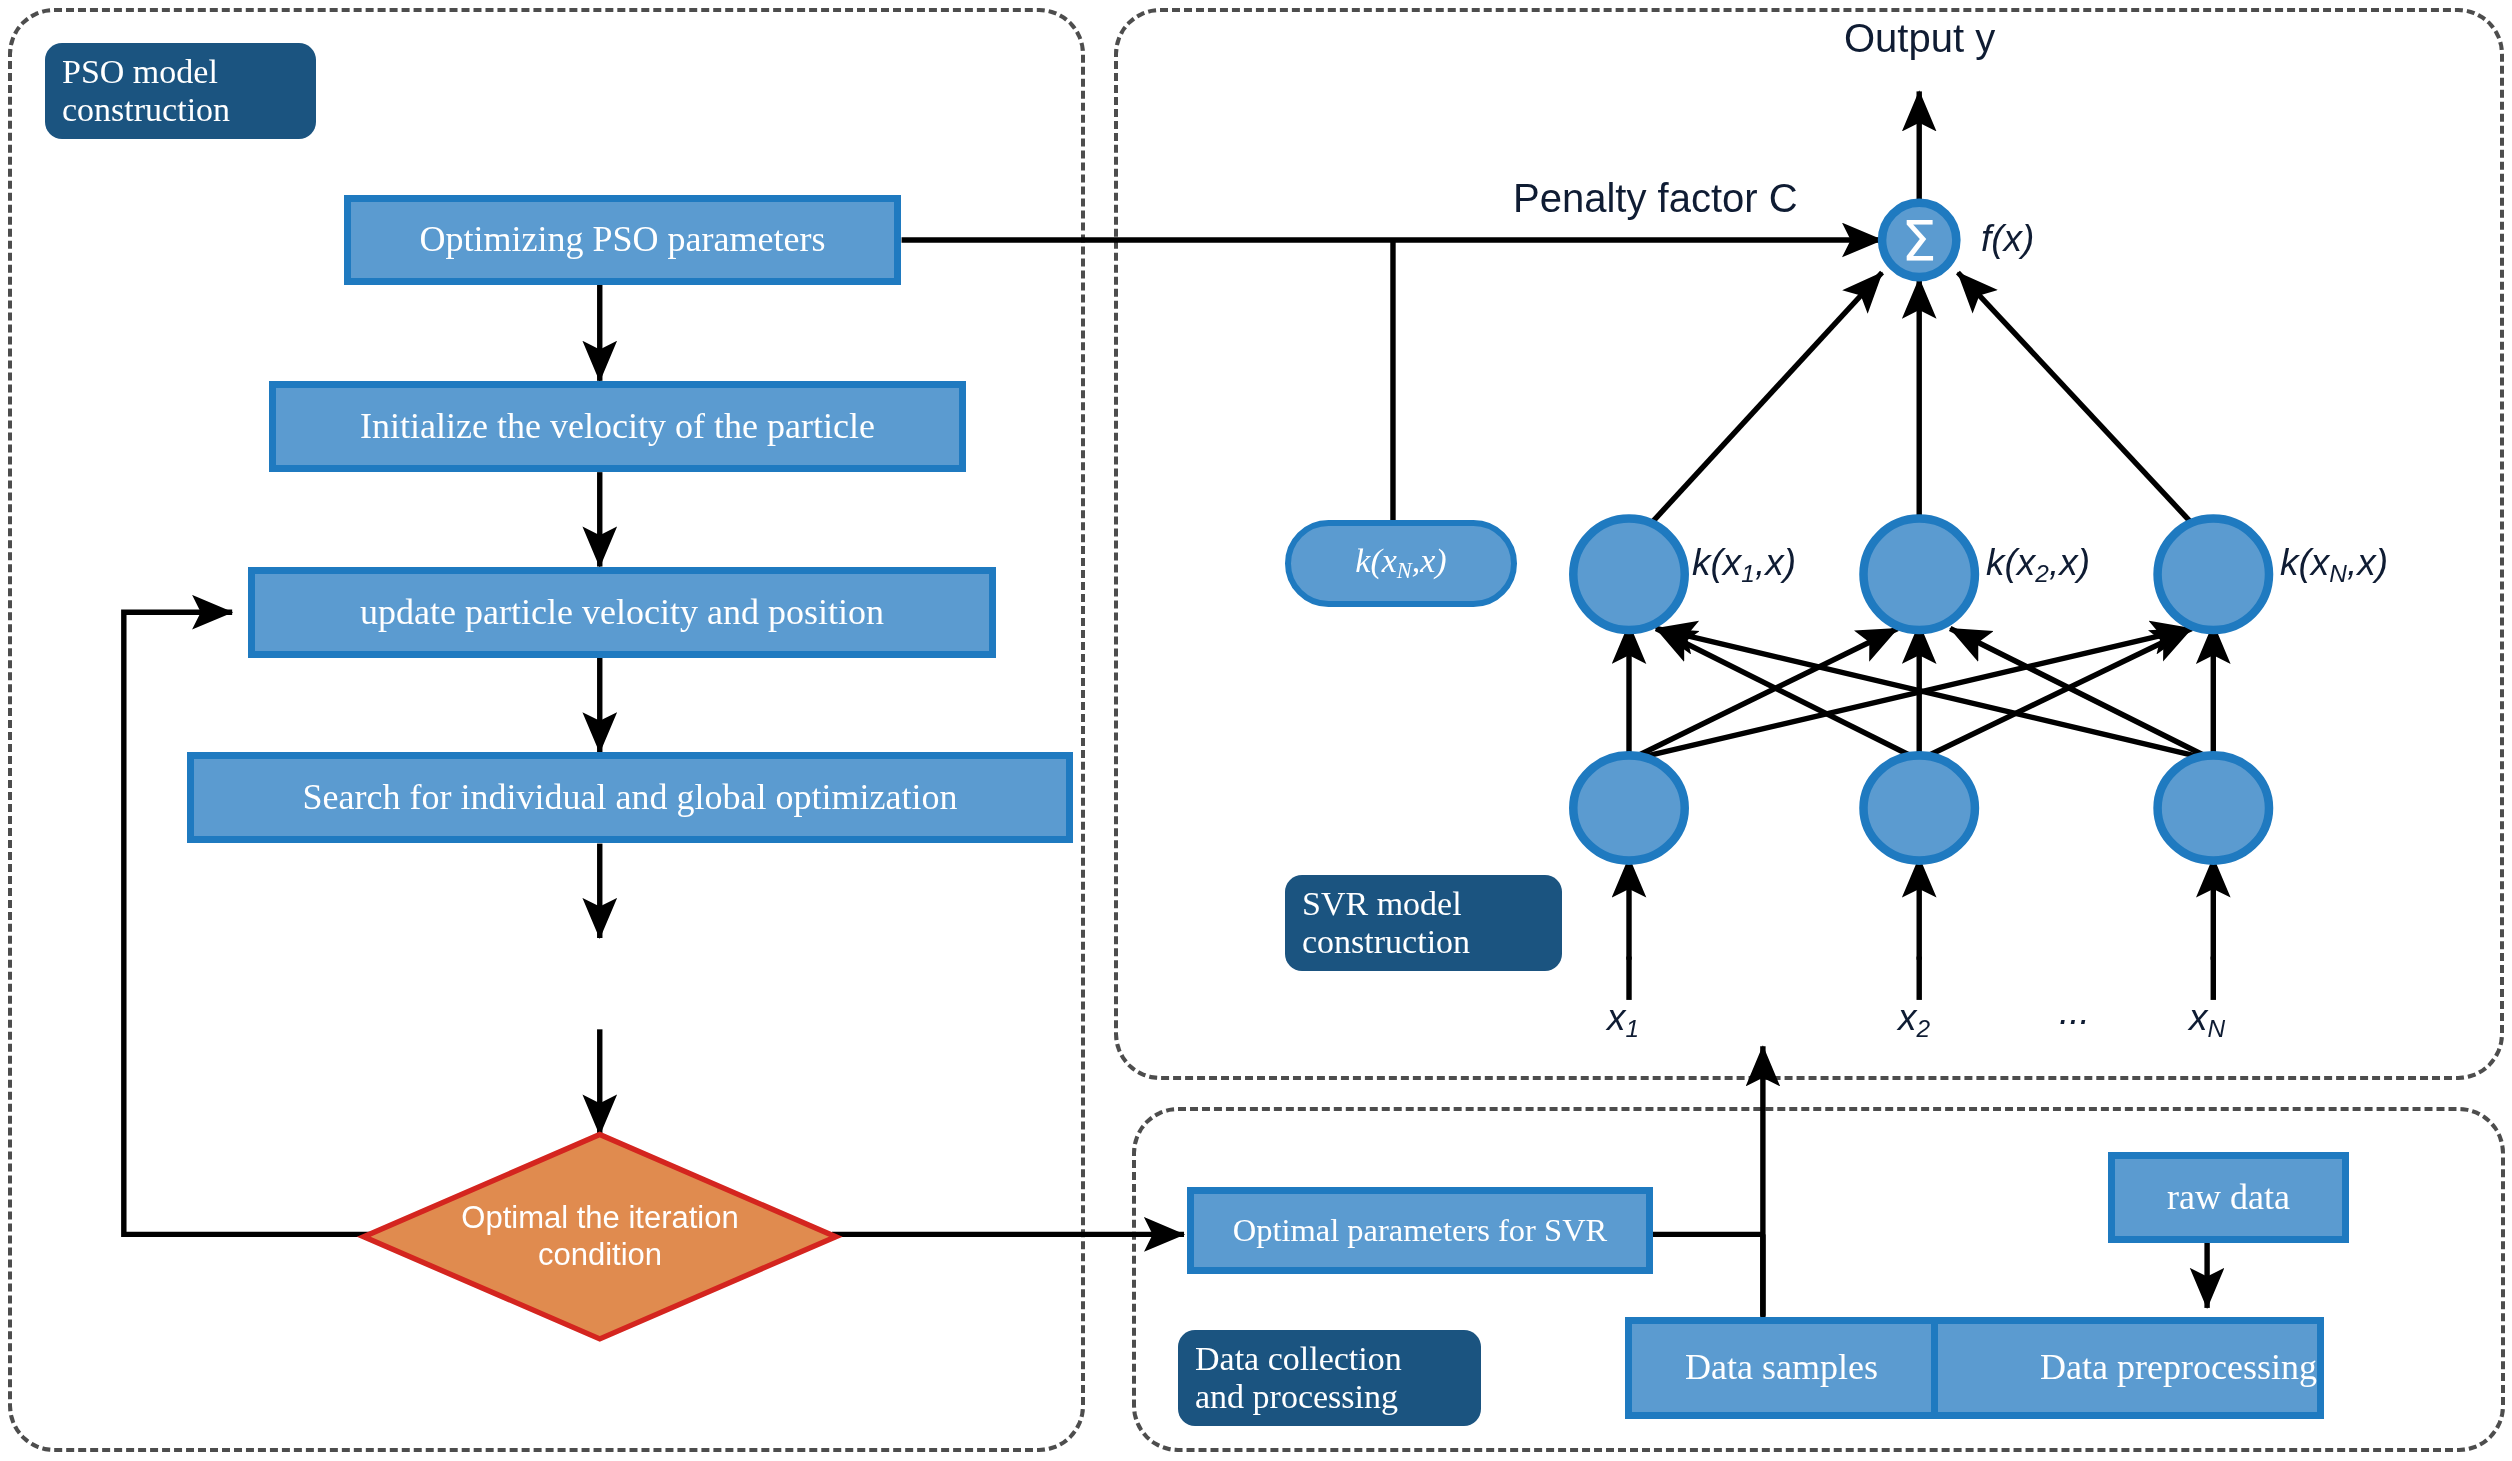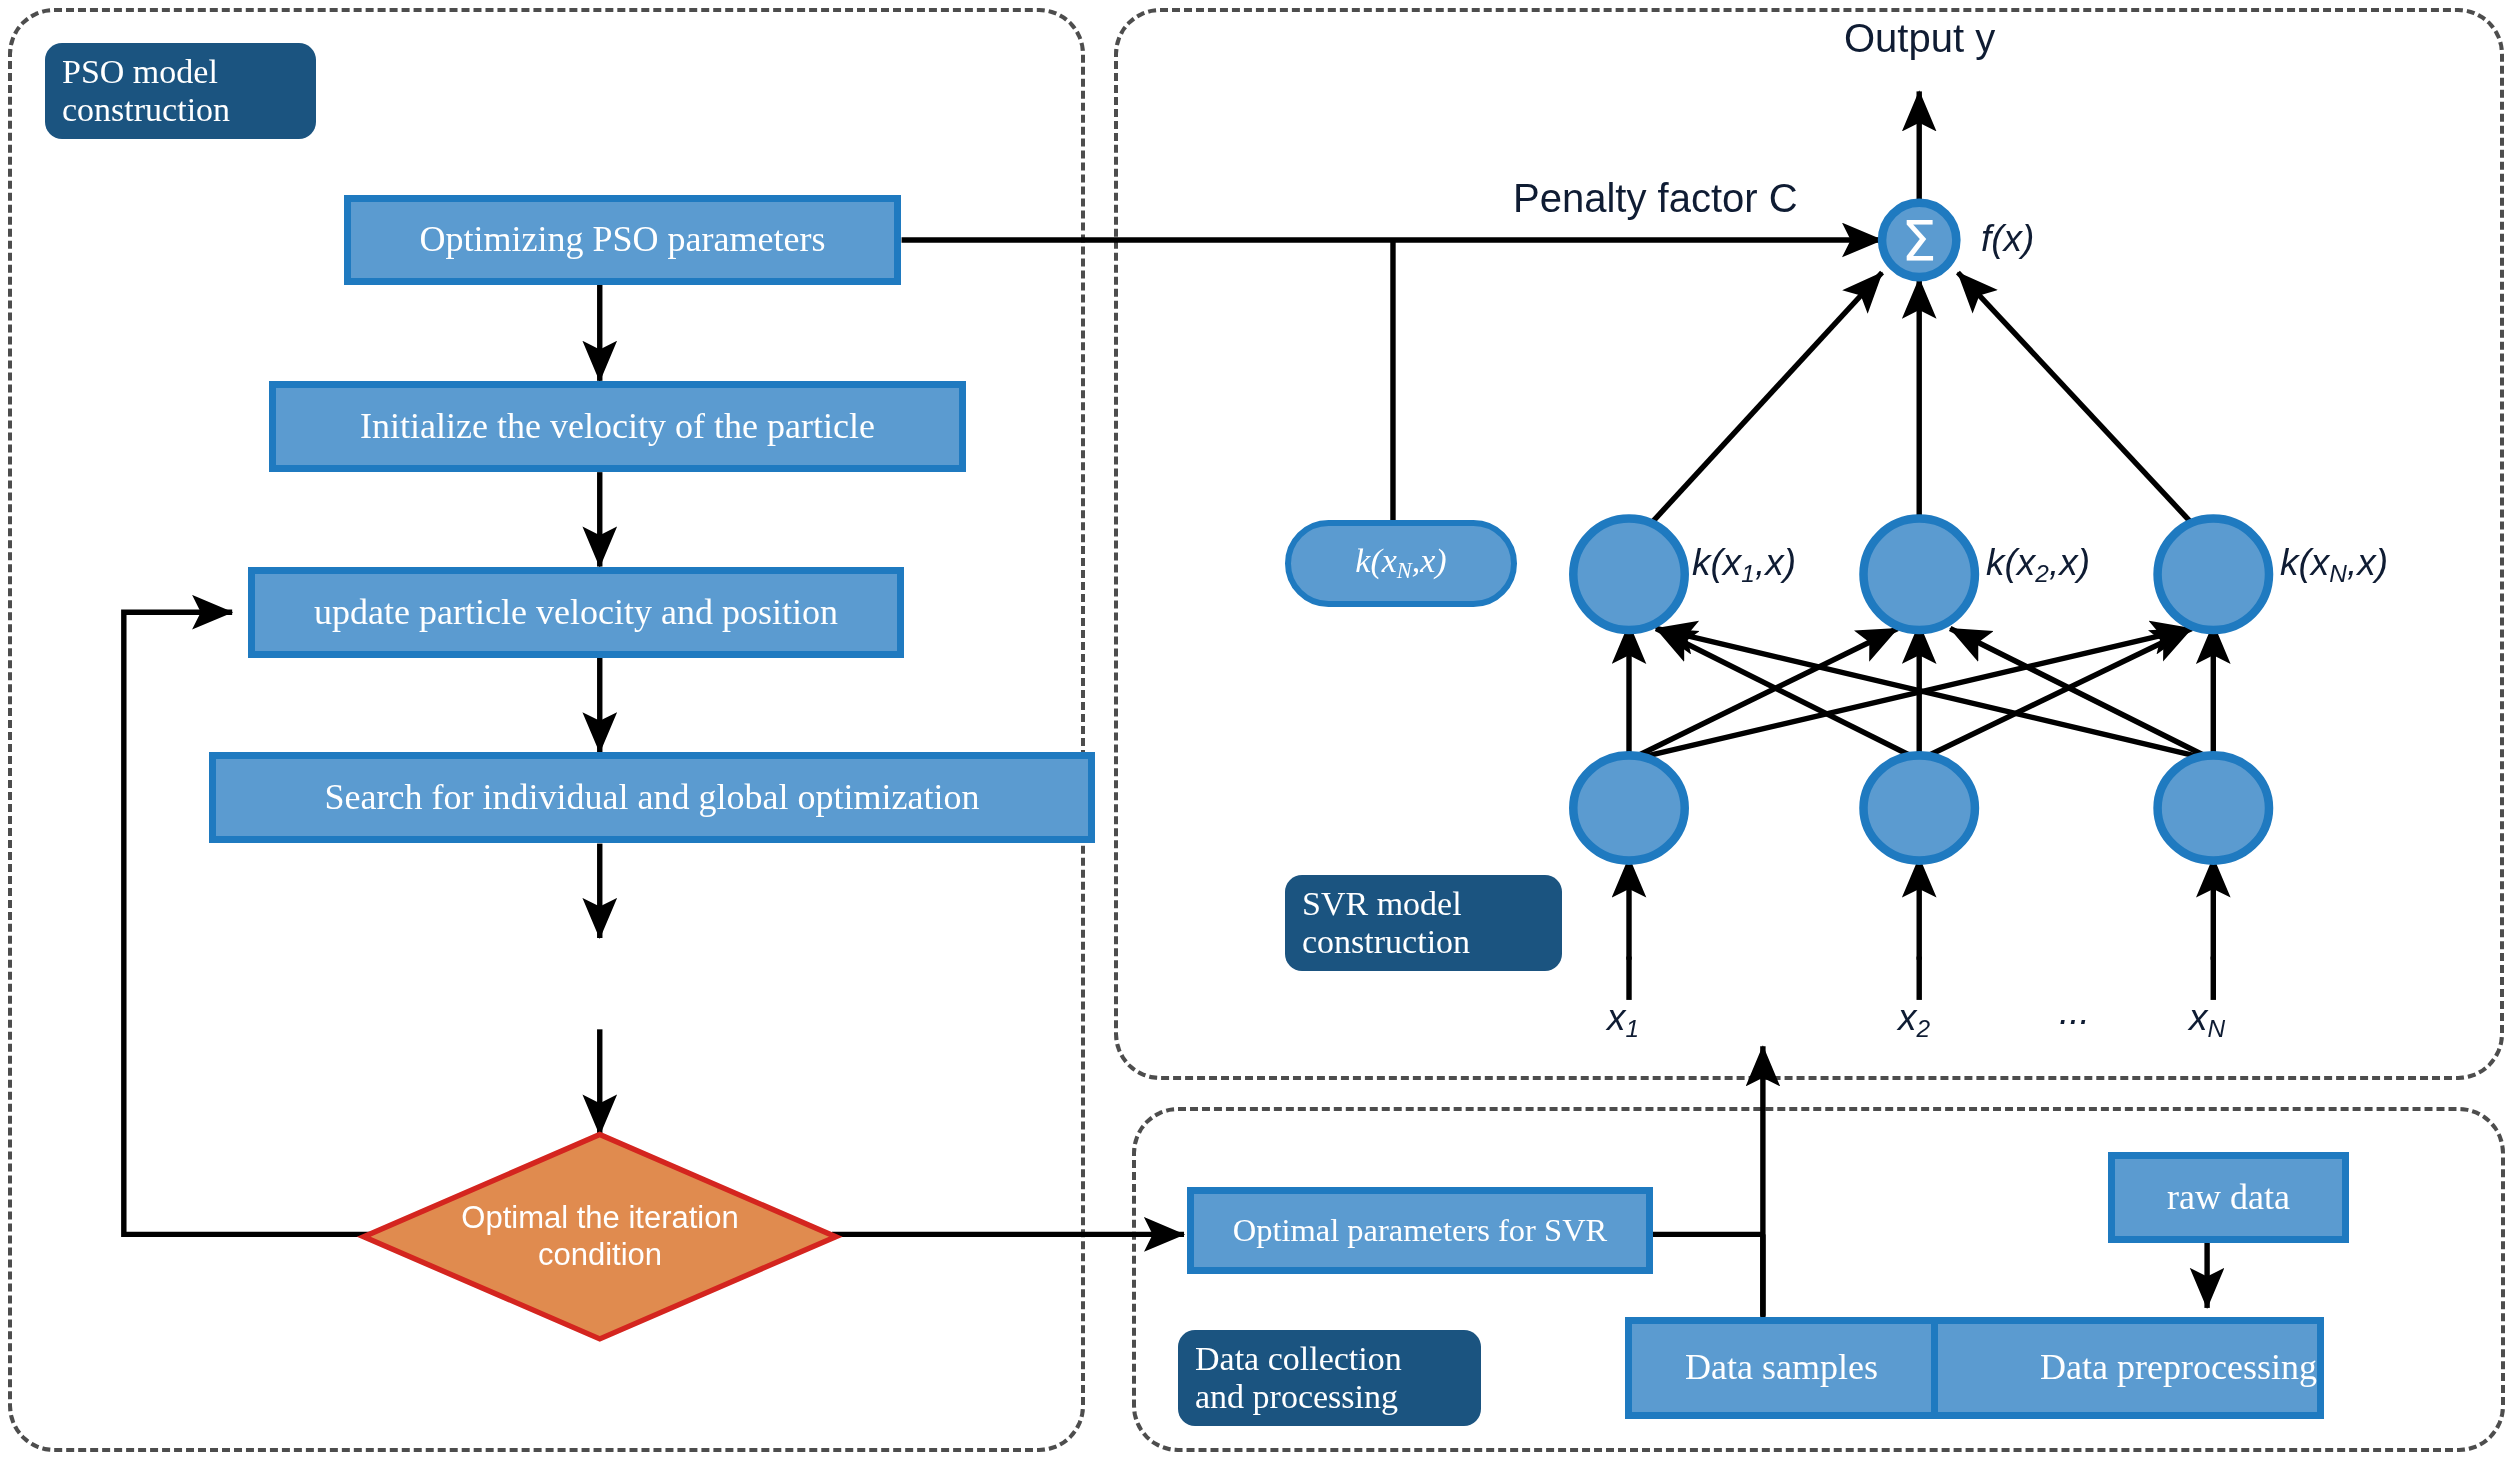--- a/index.html
+++ b/index.html
@@ -141,24 +141,24 @@
     <span style="white-space:pre-line">Data collection
 and processing</span>
   </div>
 
   <div class="proc" style="left:344px;top:195px;width:557px;height:90px;">
     <span>Optimizing PSO parameters</span>
   </div>
   <div class="proc" style="left:269px;top:381px;width:697px;height:91px;">
     <span>Initialize the velocity of the particle</span>
   </div>
-  <div class="proc" style="left:248px;top:567px;width:656px;height:91px;">
+  <div class="proc" style="left:248px;top:567px;width:748px;height:91px;">
     <span>update particle velocity and position</span>
   </div>
-  <div class="proc" style="left:187px;top:752px;width:886px;height:91px;margin-left:22px;">
+  <div class="proc" style="left:187px;top:752px;width:886px;height:91px;">
     <span>Search for individual and global optimization</span>
   </div>
 
   <div class="decision-wrap" style="left:364px;top:1135px;width:472px;height:204px;">
     <div class="decision-txt">
       <span>Optimal the iteration</span>
       <span>condition</span>
     </div>
   </div>
 

